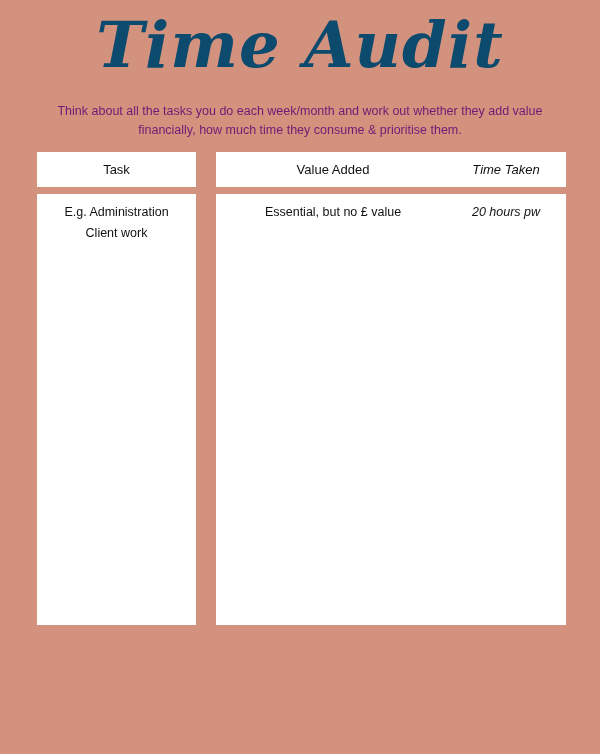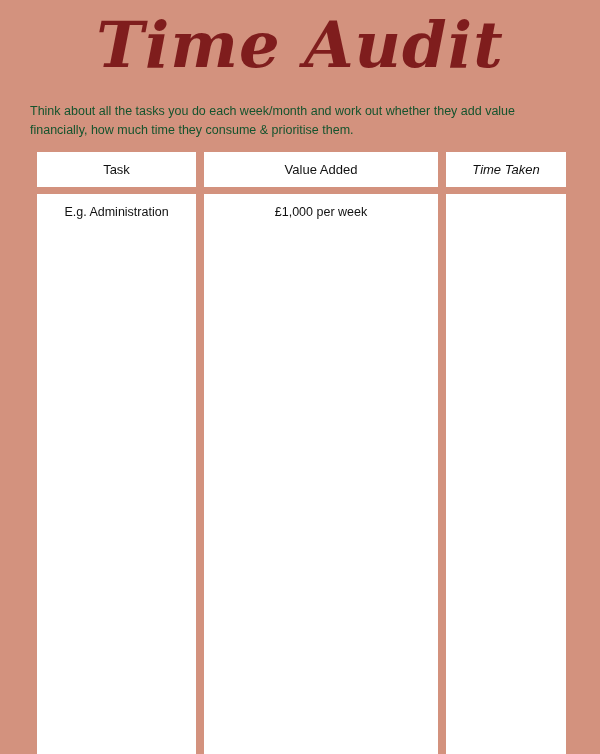--- a/index.html
+++ b/index.html
@@ -1,36 +1,38 @@
 <!DOCTYPE html>
 <html><head>
 <meta charset="utf-8">
 <style>
   html, body { margin:0; padding:0; }
   body { width:600px; height:754px; background:#d3927e; position:relative; overflow:hidden; font-family:"Liberation Sans", sans-serif; }
-  .title { position:absolute; top:2px; left:0; width:600px; text-align:center; color:#7f1d1d; font-family:"DejaVu Serif", serif; font-style:italic; font-weight:bold; font-size:64px; line-height:86px; letter-spacing:1px; }
-  .intro { position:absolute; top:102px; left:30px; width:540px; text-align:left; color:#14532d; font-size:12.5px; line-height:19px; }
+  .title { position:absolute; top:2px; left:0; width:600px; text-align:center; color:#0c4a6e; font-family:"DejaVu Serif", serif; font-style:italic; font-weight:bold; font-size:64px; line-height:86px; letter-spacing:1px; }
+  .intro { position:absolute; top:102px; left:30px; width:540px; text-align:center; color:#701a75; font-size:12.5px; line-height:19px; }
   .cell { position:absolute; background:#fff; box-sizing:border-box; }
   .hdr { top:152px; height:35px; display:flex; align-items:center; justify-content:center; font-size:13px; color:#111; }
-  .body { top:194px; height:560px; padding-top:8px; text-align:center; font-size:12.5px; color:#111; }
+  .body { top:194px; height:431px; padding-top:8px; text-align:center; font-size:12.5px; color:#111; }
   .body div { line-height:21px; }
   .c1 { left:37px; width:159px; }
-  .c2 { left:204px; width:234px; }
+  .c2 { left:216px; width:234px; }
   .c3 { left:446px; width:120px;font-style:italic; }
 </style>
 </head>
 <body>
 
 <div class="title">Time Audit</div>
 <div class="intro">Think about all the tasks you do each week/month and work out whether they add value financially, how much time they consume &amp; prioritise them.</div>
 
 <div class="cell hdr c1">Task</div>
 <div class="cell hdr c2">Value Added</div>
 <div class="cell hdr c3">Time Taken</div>
 
 <div class="cell body c1">
   <div>E.g. Administration</div>
+  <div>Client work</div>
 </div>
 <div class="cell body c2">
-  <div>£1,000 per week</div>
+  <div>Essential, but no £ value</div>
 </div>
 <div class="cell body c3">
+  <div>20 hours pw</div>
 </div>
 
 </body></html>

